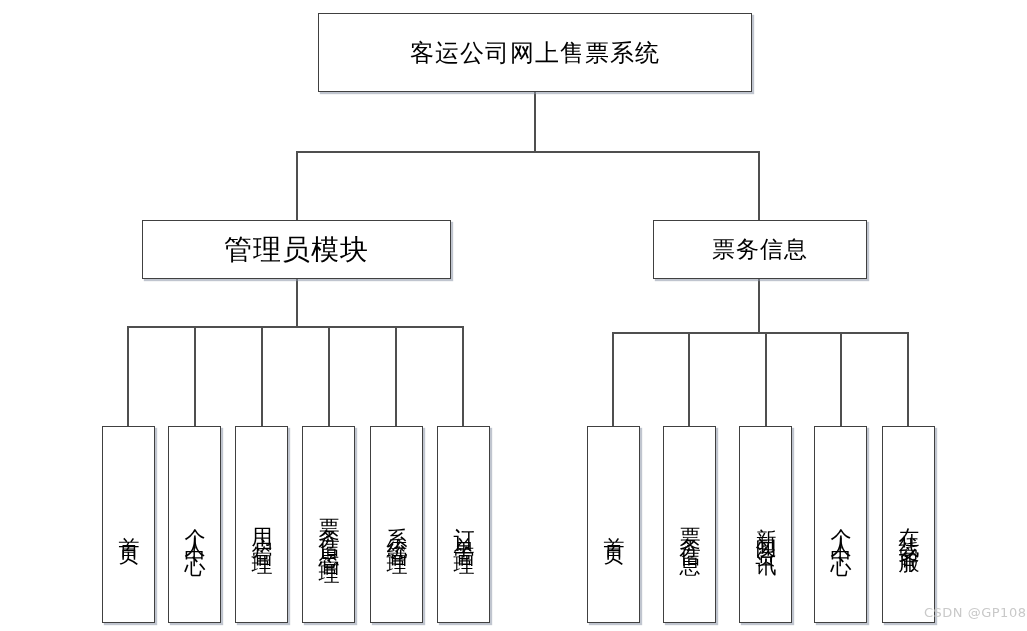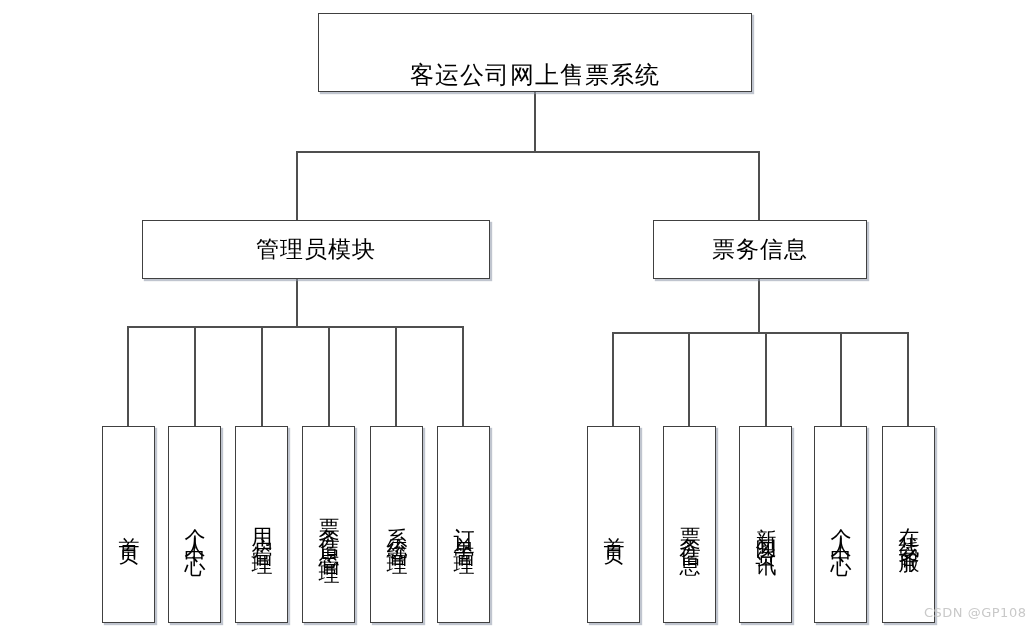--- a/index.html
+++ b/index.html
@@ -21,25 +21,25 @@
     background: #ffffff;
     border: 1.5px solid #404040;
     box-shadow: 2px 2px 1px rgba(140, 150, 168, 0.55);
     display: flex;
     align-items: center;
     justify-content: center;
     color: #000000;
   }
   .node.root {
     left: 318px; top: 13px; width: 434px; height: 79px;
-    font-size: 24px; letter-spacing: 1px; align-items: flex-end;
+    font-size: 24px; letter-spacing: 1px;
   }
   .node.module-admin {
-    left: 142px; top: 220px; width: 348px; height: 59px;
-    font-size: 23px; letter-spacing: 1px; justify-content: center;
+    left: 142px; top: 220px; width: 309px; height: 59px;
+    font-size: 28px; letter-spacing: 1px; justify-content: center;
   }
   .node.module-user {
     left: 653px; top: 220px; width: 214px; height: 59px;
     font-size: 23px; letter-spacing: 1px;
   }
   .node.leaf {
     top: 426px; width: 53px; height: 197px;
   }
   .leaf .vtext {
     writing-mode: vertical-lr;

